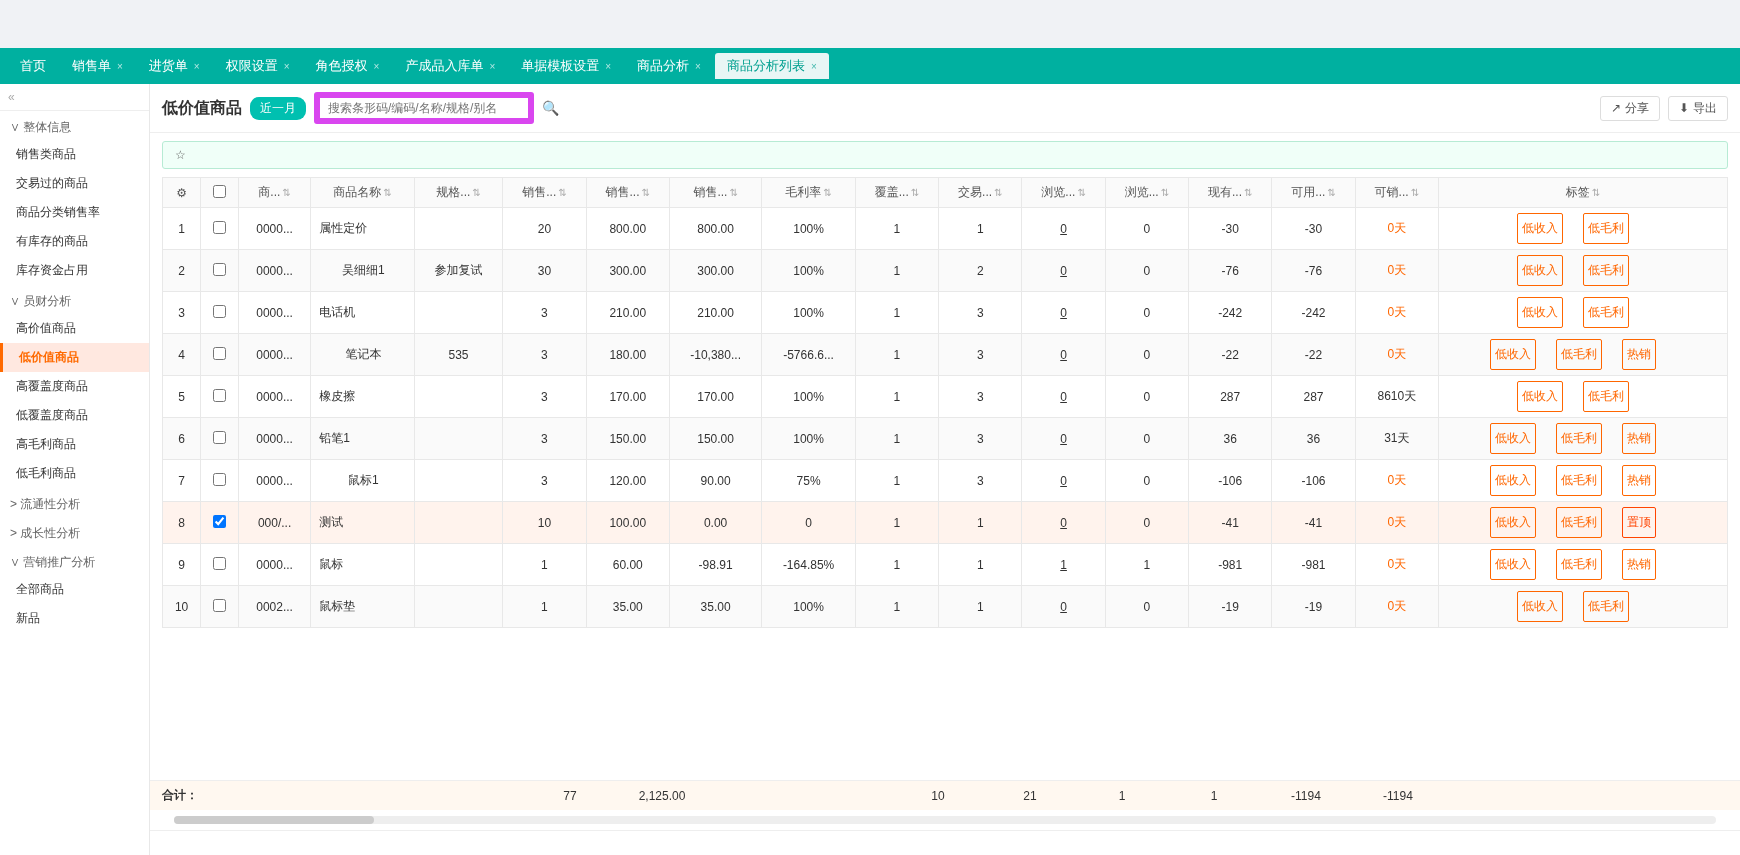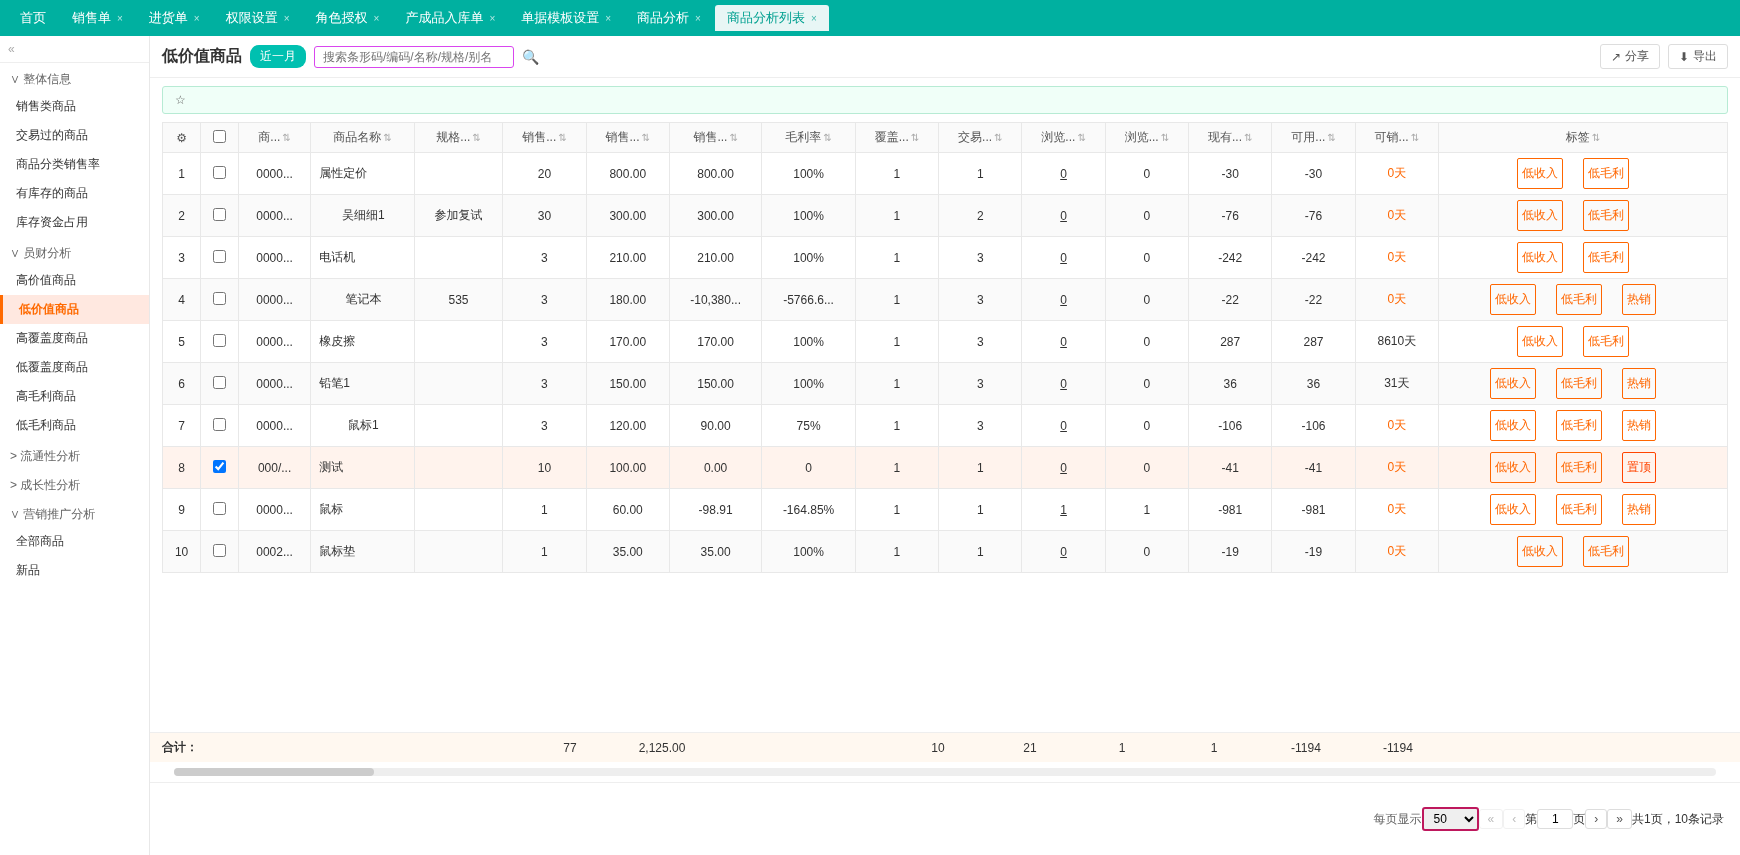--- a/index.html
+++ b/index.html
@@ -1,21 +1,21 @@
 <!DOCTYPE html>
 <html><head>
   <meta charset="utf-8">
   <style>
     * { margin: 0; padding: 0; box-sizing: border-box; }
     body { font-family: 'Microsoft YaHei', Arial, sans-serif; font-size: 12px; background: #f0f2f5; color: #333; width: 1740px; min-height: 855px; overflow: hidden; }
 
     
     .top-nav {
       display: flex; align-items: center; height: 36px;
-      background: #00b0a0; color: white; padding: 13px 8px; gap: 2px;
+      background: #00b0a0; color: white; padding: 13px 8px; gap: 2px; margin-top: 48px;
     }
     .nav-item {
       padding: 4px 12px; cursor: pointer; white-space: nowrap;
       border-radius: 3px 3px 0 0; font-size: 13px; display: flex; align-items: center; gap: 4px;
     }
     .nav-item.active { background: #e8f6f5; color: #00a090; }
     .nav-item .close-x { font-size: 10px; opacity: 0.7; cursor: pointer; margin-left: 2px; }
     .nav-home { padding: 4px 12px; cursor: pointer; font-size: 13px; }
 
     
@@ -43,22 +43,22 @@
     .content-header {
       display: flex; align-items: center; padding: 8px 12px; gap: 8px;
       border-bottom: 1px solid #eee; background: white;
     }
     .page-title { font-size: 16px; font-weight: bold; color: #333; }
     .filter-btn {
       background: #00c0b0; color: white; border: none; border-radius: 9px;
       padding: 3px 10px; font-size: 12px; cursor: pointer;
     }
     .search-box {
-      border: 1px solid #d946ef; border-radius: 3px; padding: 3px 8px;
-      font-size: 12px; width: 200px; outline: none;
+      border: 6px solid #d946ef; border-radius: 3px; padding: 3px 8px;
+      font-size: 12px; width: 220px; outline: none;
     }
     .search-icon-btn { background: none; border: none; cursor: pointer; color: #aaa; font-size: 14px; }
     .header-right { margin-left: auto; display: flex; gap: 8px; align-items: center; }
     .action-btn {
       background: none; border: 1px solid #ddd; border-radius: 3px;
       padding: 3px 10px; font-size: 12px; cursor: pointer; color: #555;
       display: flex; align-items: center; gap: 4px;
     }
 
     

